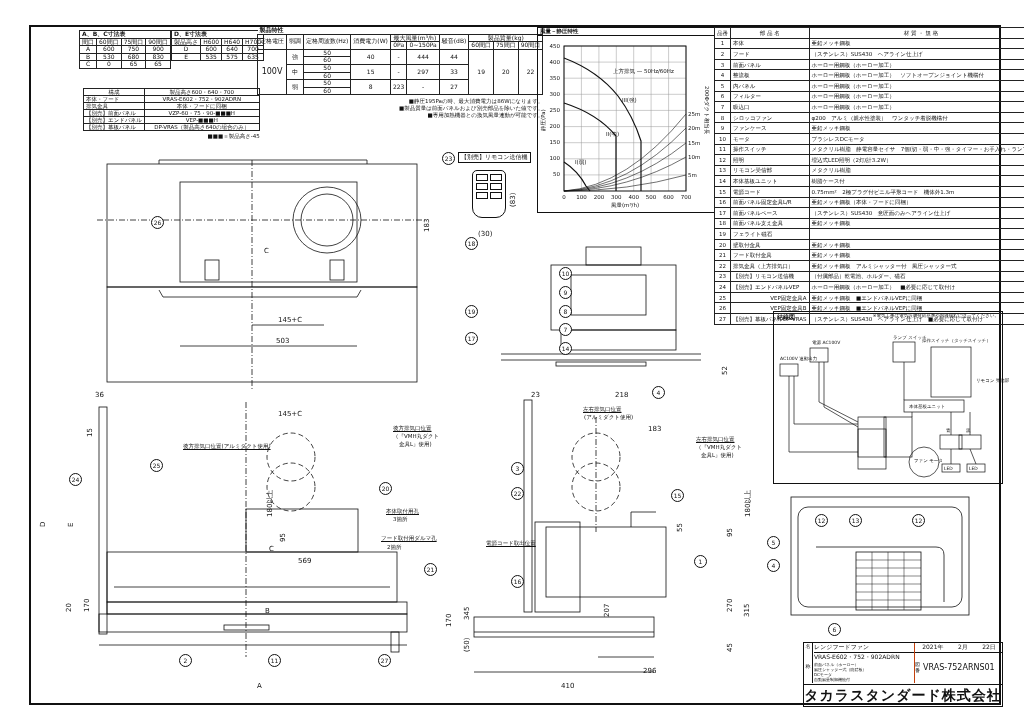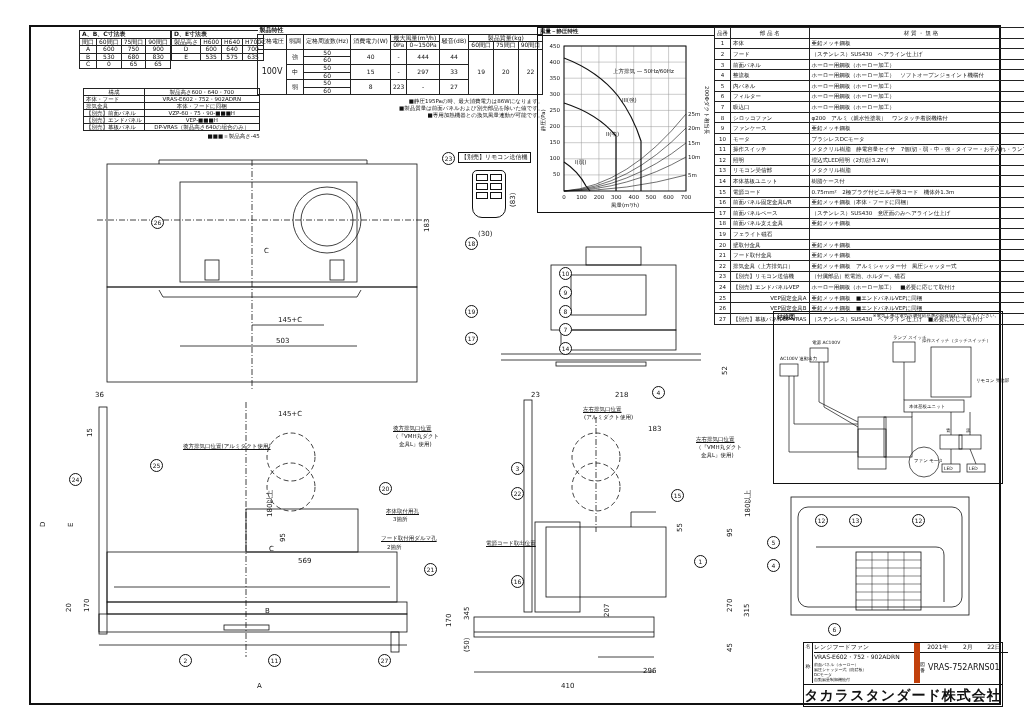--- a/index.html
+++ b/index.html
@@ -628,21 +628,21 @@
         <div style="margin-top:14px;">称</div>
     </div>
     <div class="abs" style="left:10px;top:0;width:100px;font-size:6px;">
       <div style="border-bottom:1px solid #111;">レンジフードファン</div>
       <div>VRAS-E602・752・902ADRN</div>
       <div style="font-size:4px;">前面パネル（ホーロー）</div>
       <div style="font-size:4px;">風圧シャッター式（防錆板）</div>
       <div style="font-size:4px;">DCモータ</div>
       <div style="font-size:4px;">自動風量制御機能付</div>
     </div>
-    <div class="abs" style="left:110px;top:0;width:88px;height:40px;border-left:6px solid #c2410c;font-size:6px;">
+    <div class="abs" style="left:110px;top:0;width:88px;height:40px;border-left:1px solid #c2410c;font-size:6px;">
       <div style="border-bottom:1px solid #111;display:flex;justify-content:space-around;">
         <span>2021年</span>
           <span>2月</span>
           <span>22日</span>
       </div>
       <div style="display:flex;align-items:center;height:28px;">
         <div style="font-size:5px;width:8px;">
             <div>図</div>
             <div>番</div>
           </div>

